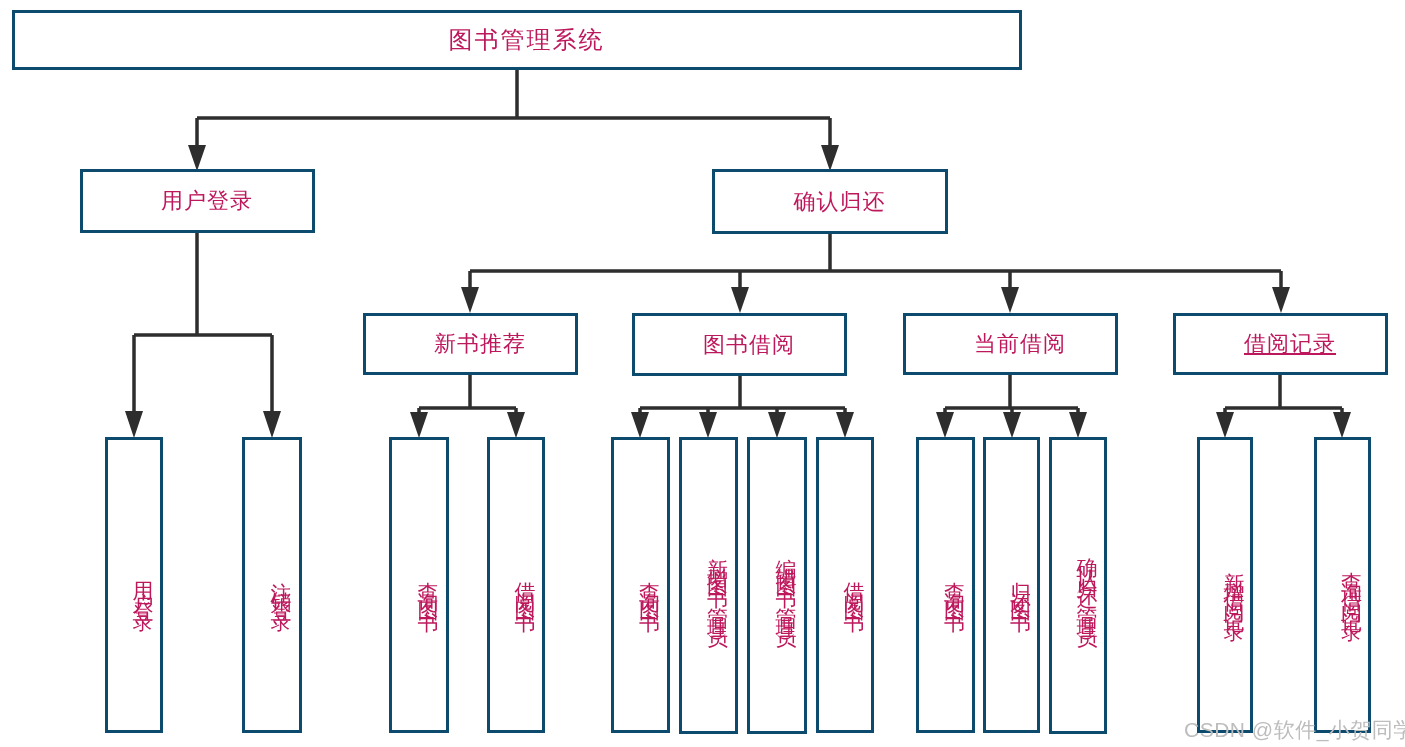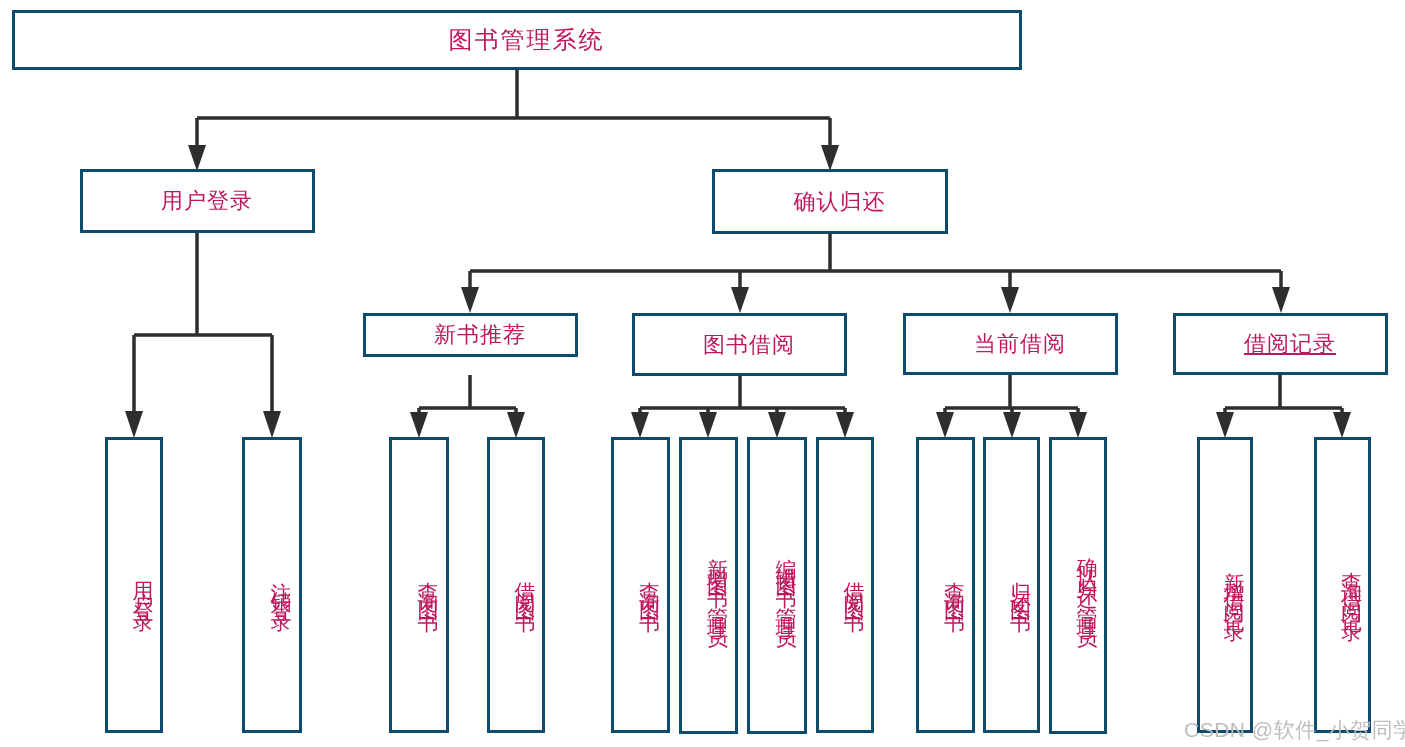--- a/index.html
+++ b/index.html
@@ -86,21 +86,21 @@
       <polygon points="1216,412 1234,412 1225,438"></polygon>
       <polygon points="1333,412 1351,412 1342,438"></polygon>
     </g>
   </svg>
 
   <div class="node root-node" style="left:12px; top:10px; width:1010px; height:60px;">图书管理系统</div>
 
   <div class="node h-node" style="left:80px; top:169px; width:235px; height:64px;">用户登录</div>
   <div class="node h-node" style="left:712px; top:169px; width:236px; height:65px;">确认归还</div>
 
-  <div class="node h-node" style="left:363px; top:313px; width:215px; height:44px;">新书推荐</div>
+  <div class="node h-node" style="left:363px; top:313px; width:215px; height:62px;">新书推荐</div>
   <div class="node h-node" style="left:632px; top:313px; width:215px; height:63px;">图书借阅</div>
   <div class="node h-node" style="left:903px; top:313px; width:215px; height:62px;">当前借阅</div>
   <div class="node h-node" style="left:1173px; top:313px; width:215px; height:62px;text-decoration:underline;">借阅记录</div>
 
   <div class="node v-node" style="left:105px; top:437px; width:58px; height:296px;">用户登录</div>
   <div class="node v-node" style="left:242px; top:437px; width:60px; height:296px;">注销登录</div>
 
   <div class="node v-node" style="left:389px; top:437px; width:60px; height:296px;">查询图书</div>
   <div class="node v-node" style="left:487px; top:437px; width:58px; height:296px;">借阅图书</div>
 

